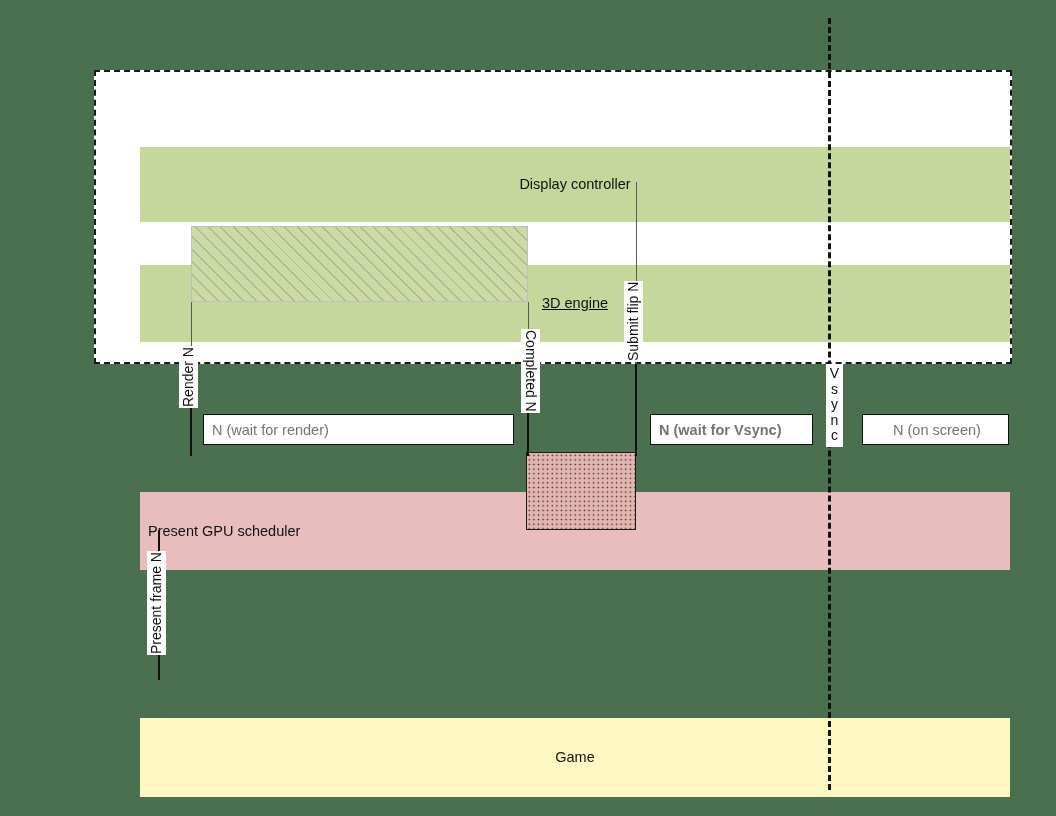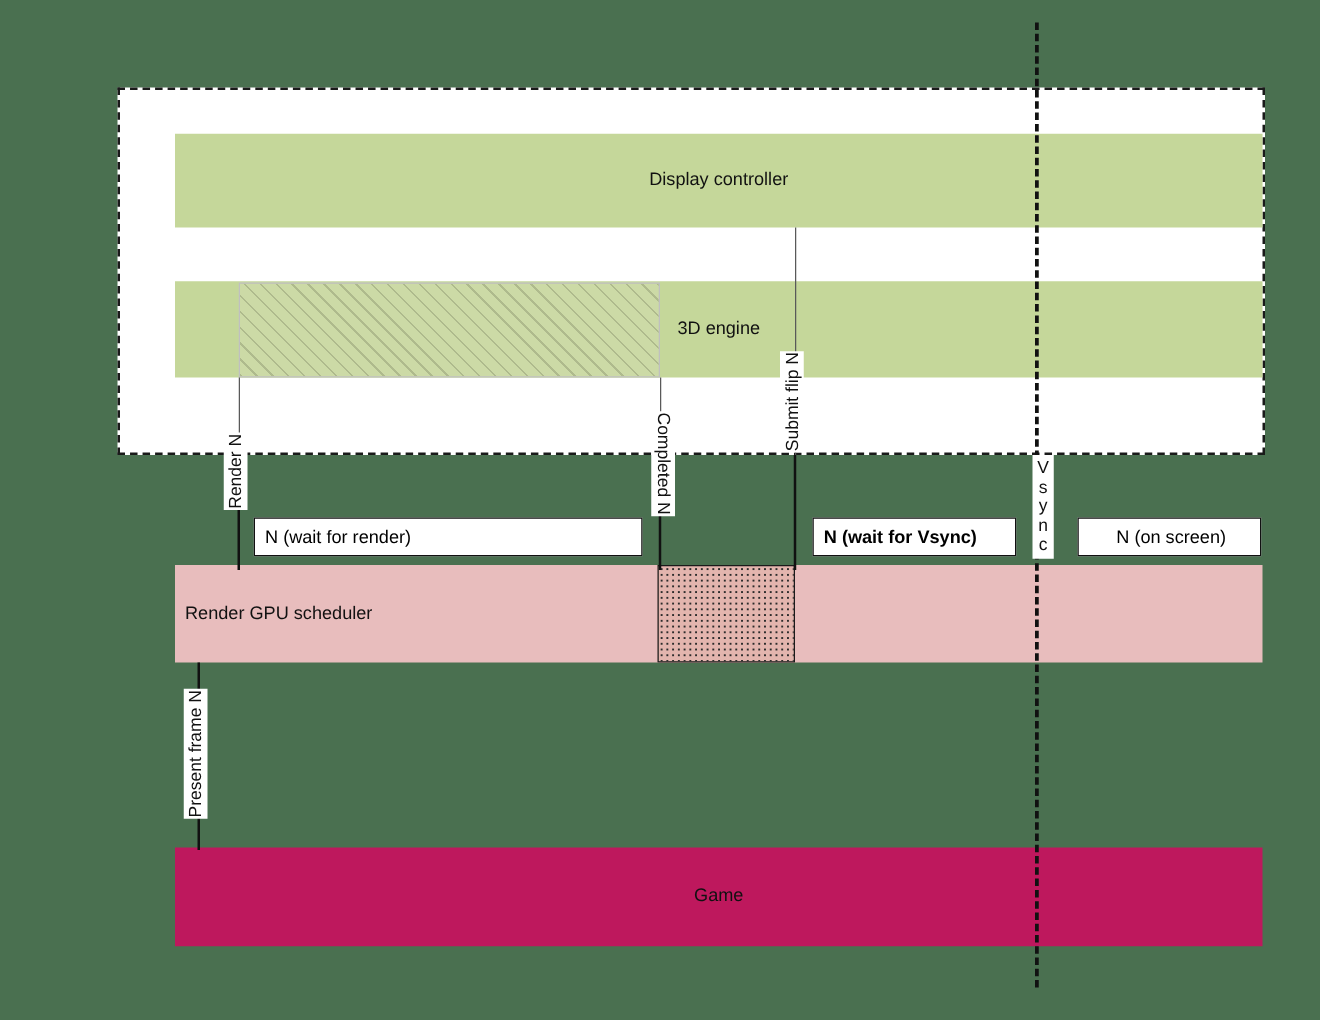--- a/index.html
+++ b/index.html
@@ -33,51 +33,53 @@
 
   
   .lane {
     position: absolute;
     left: 140px;
     width: 870px;
     display: flex;
     align-items: center;
     justify-content: center;
     box-sizing: border-box;
+    margin-top: 40px;
   }
   .lane-label {
     font-size: 14.5px;
     color: #111111;
     line-height: 1;
     white-space: nowrap;
   }
   .lane.display-controller {
     top: 107px;
     height: 75px;
     background: #c5d79a;
   }
   .lane.engine-3d {
     top: 225px;
     height: 77px;
     background: #c5d79a;
+    text-decoration: underline;
   }
   .lane.gpu-scheduler {
     top: 452px;
     height: 78px;
     background: #e8bdbd;
     justify-content: flex-start;
     padding-left: 8px;
   }
   .lane.gpu-scheduler .lane-label {
     padding-left: 0;
   }
   .lane.game {
     top: 678px;
     height: 79px;
-    background: #be185d;
+    background: #fef9c3;
     text-align: right;
   }
 
   
   .hatch-block {
     position: absolute;
     left: 191px;
     top: 226px;
     width: 337px;
     height: 76px;
@@ -172,21 +174,21 @@
 
   
   .state-box {
     position: absolute;
     background: #ffffff;
     border: 1.6px solid #111111;
     box-sizing: border-box;
     display: flex;
     align-items: center;
     font-size: 14.5px;
-    color: #000000;
+    color: #737373;
     padding-left: 8px;
     white-space: nowrap;
   }
   .state-box.wait-render   { left: 203px; top: 414px; width: 311px; height: 31px; }
   .state-box.wait-vsync    { left: 650px; top: 414px; width: 163px; height: 31px; font-weight: bold; }
   .state-box.on-screen     { left: 862px; top: 414px; width: 147px; height: 31px; padding-left: 30px; }
 </style>
 </head>
 <body>
 
@@ -198,21 +200,21 @@
     <span class="lane-label">Display controller</span>
   </div>
 
   <div class="lane engine-3d">
     <span class="lane-label">3D engine</span>
   </div>
 
   <div class="hatch-block"></div>
 
   <div class="lane gpu-scheduler">
-    <span class="lane-label">Render GPU scheduler</span>
+    <span class="lane-label">Present GPU scheduler</span>
   </div>
 
   <div class="dot-block"></div>
 
   <div class="lane game">
     <span class="lane-label">Game</span>
   </div>
 
   <div class="marker thin" style="left:191px; top:302px;  height:62px;"></div>
   <div class="marker thick" style="left:190px; top:364px;  height:92px;"></div>

